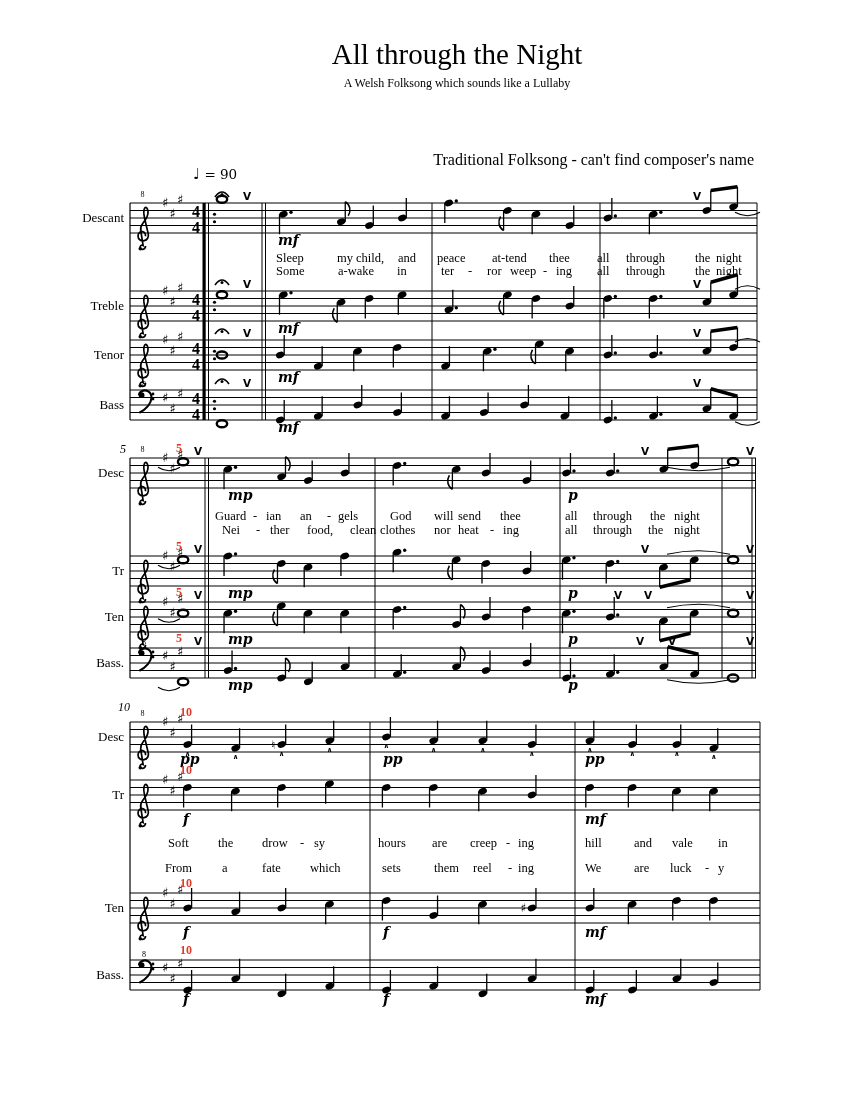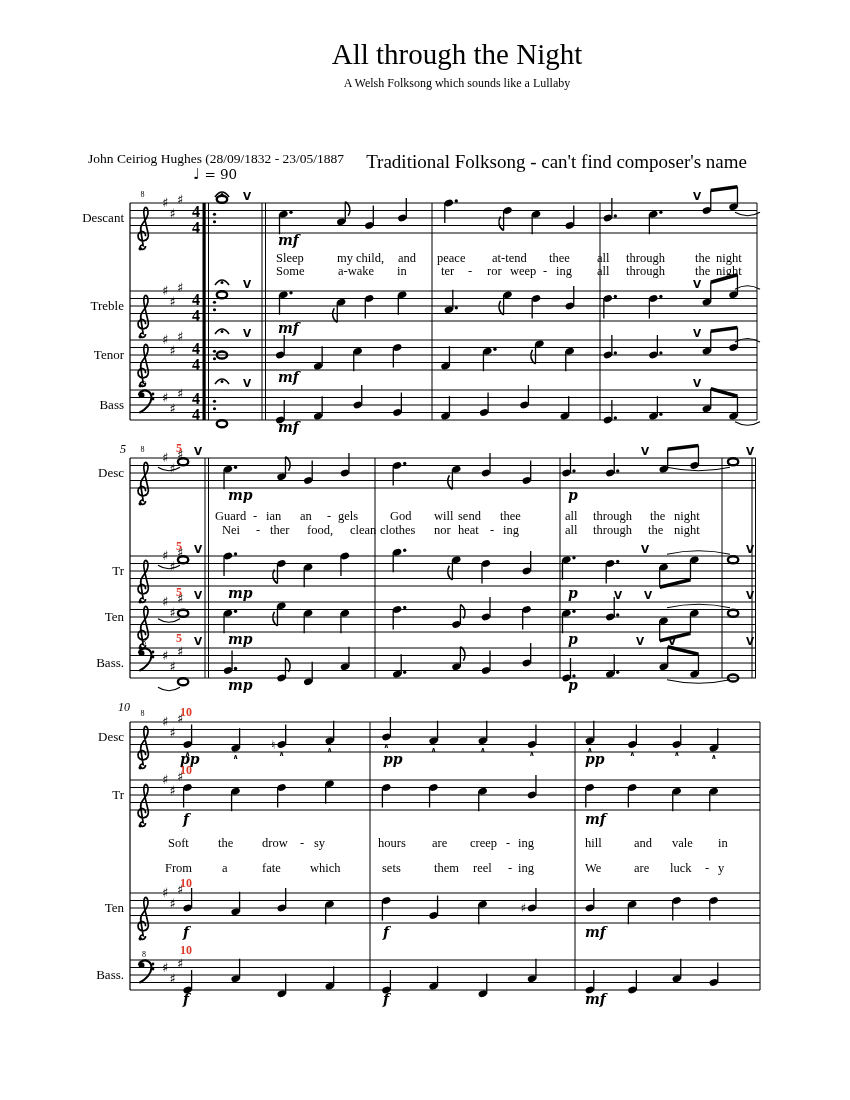--- a/index.html
+++ b/index.html
@@ -1,21 +1,21 @@
 <!DOCTYPE html>
 <html><head>
 <meta charset="utf-8">
 <style>
   html,body{margin:0;padding:0;background:#fff;}
   #page{position:relative;width:850px;height:1100px;background:#fff;font-family:"Liberation Serif","DejaVu Serif",serif;color:#000;overflow:hidden;}
   .hdr{position:absolute;left:0;width:100%;text-align:center;margin-left:32px;}
   #title{top:38px;font-size:29px;}
   #subtitle{top:76px;font-size:12px;}
   #lyricist{position:absolute;left:88px;top:151px;font-size:13.5px;}
-  #composer{position:absolute;right:103px;top:151px;font-size:19px;}
+  #composer{position:absolute;right:96px;top:151px;font-size:16px;}
   #tempo{position:absolute;left:193px;top:165px;font-size:13.5px;font-weight:normal;font-family:"DejaVu Serif",serif;}
   #tempo .note{font-family:"DejaVu Sans",sans-serif;font-size:15px;}
   #score{position:absolute;left:0;top:0;}
 </style>
 </head>
 <body>
 <div id="page">
 
 <svg id="score" width="850" height="1100" viewBox="0 0 850 1100">
       <g>
@@ -1092,17 +1092,16 @@
           <text x="634" y="872" fill="#000000" font-size="12.5" font-family="&quot;Liberation Serif&quot;,&quot;DejaVu Serif&quot;,serif" text-anchor="start">are</text>
           <text x="670" y="872" fill="#000000" font-size="12.5" font-family="&quot;Liberation Serif&quot;,&quot;DejaVu Serif&quot;,serif" text-anchor="start">luck</text>
           <text x="705" y="872" fill="#000000" font-size="12.5" font-family="&quot;Liberation Serif&quot;,&quot;DejaVu Serif&quot;,serif" text-anchor="start">-</text>
           <text x="718" y="872" fill="#000000" font-size="12.5" font-family="&quot;Liberation Serif&quot;,&quot;DejaVu Serif&quot;,serif" text-anchor="start">y</text>
         </g>
       </g>
     </svg>
 
 <div class="hdr" id="title">All through the Night</div>
 <div class="hdr" id="subtitle">A Welsh Folksong which sounds like a Lullaby</div>
-<div id="lyricist">John Ceiriog Hughes (28/09/1832 - 23/05/1887</div>
 <div id="composer">Traditional Folksong - can't find composer's name</div>
 <div id="tempo"><span class="note">♩</span> <span>= 90</span></div>
 
 </div>
 
 </body></html>

